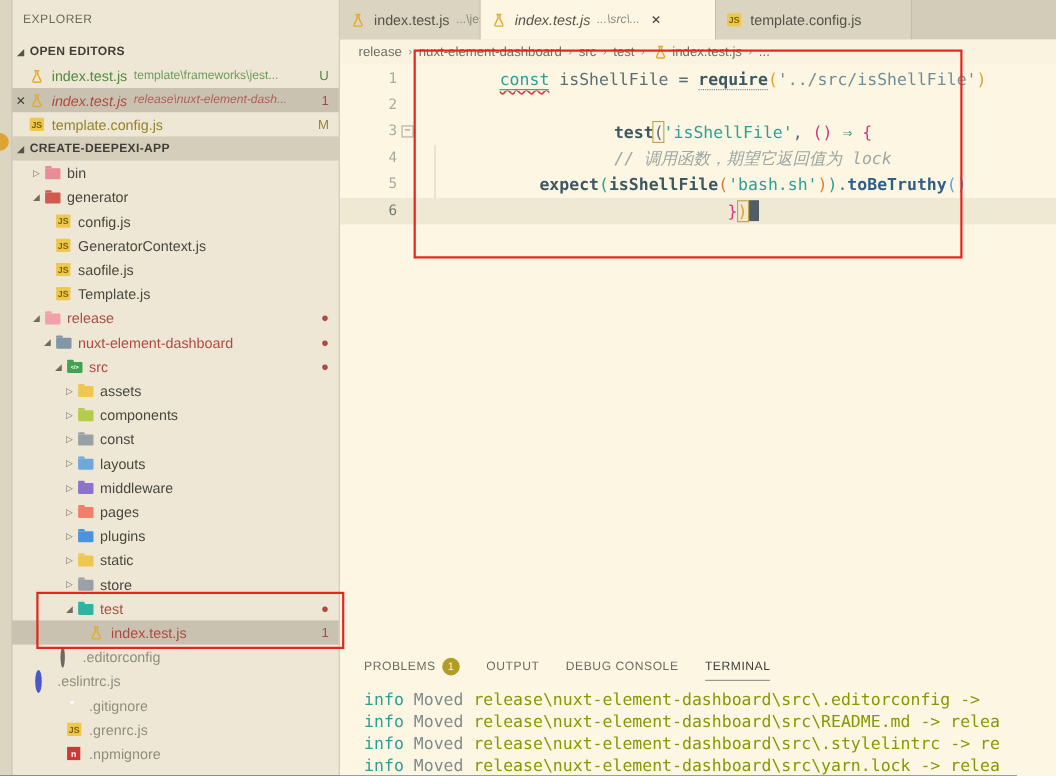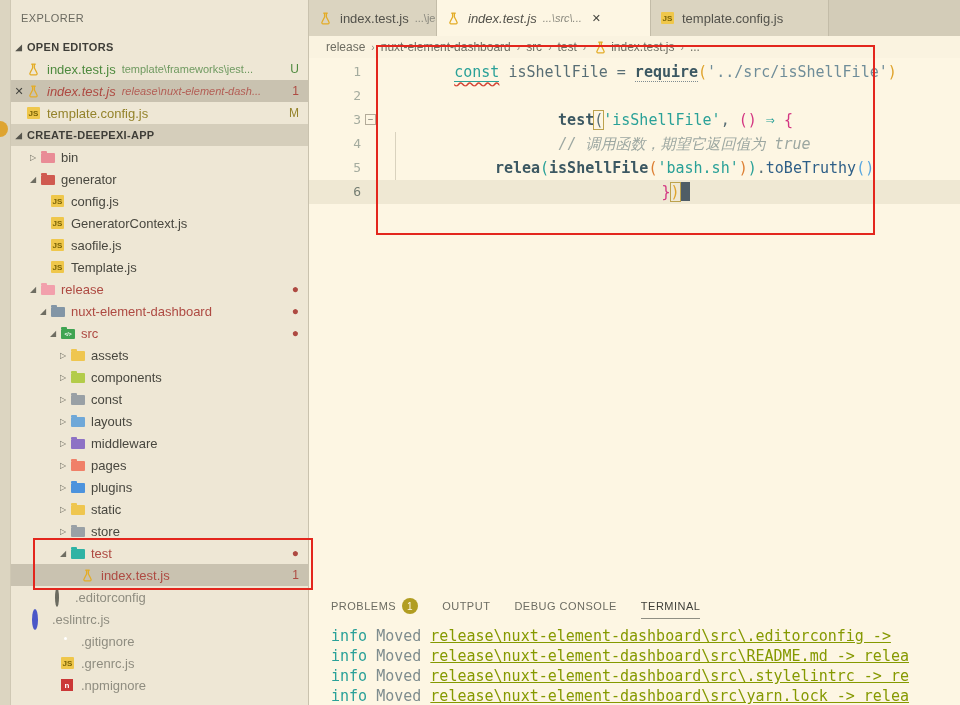--- a/index.html
+++ b/index.html
@@ -70,21 +70,21 @@
   .gl.cur .num{color:#747D72;}
   .gl .fold{position:absolute;right:-1px;top:6px;width:11px;height:11px;border:1px solid #B3AB99;background:#FDF6E3;
             box-sizing:border-box;color:#7E7D73;font-size:9px;line-height:8px;text-align:center;}
   #code{position:absolute;left:82px;top:2px;right:0;}
   .cl{height:24px;white-space:pre;text-align:center;}
   #iguide{position:absolute;left:86px;top:74px;width:1px;height:48px;background:#D9D2BE;}
   .tk-kw{color:#2AA198;border-bottom:1px solid #2AA198;text-decoration:underline wavy #D24434;text-underline-offset:4px;}
   .tk-pl{color:#586E75;}
   .tk-fn{color:#3C5862;font-weight:bold;}
   .tk-hint{border-bottom:1px dotted #7E8B91;}
-  .tk-fnb{color:#2E5F87;font-weight:normal;}
+  .tk-fnb{color:#2E5F87;font-weight:bold;}
   .tk-py{color:#DFA32C;}
   .tk-po{color:#DD7F33;}
   .tk-pc{color:#2AA198;}
   .tk-pb{color:#58A6DF;}
   .tk-pm{color:#D33682;}
   .tk-str{color:#2AA198;}
   .tk-strs{color:#6F8D99;}
   .tk-cmt{color:#9CA7A1;font-style:italic;}
   .tk-arr{color:#2AA198;}
   .tk-brc{color:#D33682;}
@@ -94,21 +94,21 @@
   #panel{position:absolute;left:0;top:590px;width:100%;height:115px;background:#FDF6E3;}
   #panel-tabs{display:flex;padding:8px 0 0 22px;gap:24px;}
   .ptab{font-size:11px;letter-spacing:.5px;color:#6C6C62;display:flex;align-items:center;gap:6px;padding-bottom:5px;}
   .ptab.active{color:#3F3F39;border-bottom:1px solid #8F8F83;}
   .pbadge{width:16px;height:16px;border-radius:50%;background:#B19D22;color:#FDF6E3;font-size:10px;
           display:flex;align-items:center;justify-content:center;}
   #terminal{position:absolute;left:22px;top:36px;right:0;font-family:"DejaVu Sans Mono",monospace;
             font-size:15px;line-height:20px;white-space:nowrap;overflow:hidden;}
   .tt-i{color:#2AA198;}
   .tt-g{color:#7E8C8E;}
-  .tt-p{color:#859900;text-decoration:underline;}
+  .tt-p{color:#859900;}
   
   .ann{position:absolute;border:2px solid #E3261D;pointer-events:none;z-index:50;}
   #ann1{left:376px;top:45px;width:495px;height:186px;}
   #ann2{left:33px;top:538px;width:276px;height:48px;}
 </style>
 </head>
 <body>
 
 <div id="app">
   <div id="activity">
@@ -389,22 +389,22 @@
             <span class="num">5</span>
           </div>
           <div class="gl cur">
             <span class="num">6</span>
           </div>
         </div>
       <div id="code">
           <div class="cl"><span class="tk-kw">const</span><span class="tk-pl"> isShellFile = </span><span class="tk-fn tk-hint">require</span><span class="tk-py">(</span><span class="tk-strs">'../src/isShellFile'</span><span class="tk-py">)</span></div>
           <div class="cl"></div>
           <div class="cl"><span class="tk-fn">test</span><span class="tk-pl tk-match">(</span><span class="tk-str">'isShellFile'</span><span class="tk-pl">, </span><span class="tk-pm">()</span><span class="tk-pl"> </span><span class="tk-arr">⇒</span><span class="tk-pl"> </span><span class="tk-brc">{</span></div>
-          <div class="cl"><span class="tk-pl">  </span><span class="tk-cmt">// 调用函数，期望它返回值为 true</span></div>
-          <div class="cl"><span class="tk-pl">  </span><span class="tk-fn">relea</span><span class="tk-pc">(</span><span class="tk-fn">isShellFile</span><span class="tk-po">(</span><span class="tk-str">'bash.sh'</span><span class="tk-po">)</span><span class="tk-pc">)</span><span class="tk-pl">.</span><span class="tk-fnb">toBeTruthy</span><span class="tk-pb">()</span></div>
+          <div class="cl"><span class="tk-pl">  </span><span class="tk-cmt">// 调用函数，期望它返回值为 lock</span></div>
+          <div class="cl"><span class="tk-pl">  </span><span class="tk-fn">expect</span><span class="tk-pc">(</span><span class="tk-fn">isShellFile</span><span class="tk-po">(</span><span class="tk-str">'bash.sh'</span><span class="tk-po">)</span><span class="tk-pc">)</span><span class="tk-pl">.</span><span class="tk-fnb">toBeTruthy</span><span class="tk-pb">()</span></div>
           <div class="cl"><span class="tk-brc">}</span><span class="tk-py tk-match">)</span><span class="tk-cur"></span></div>
         </div>
     </div>
 
     <div id="panel">
       <div id="panel-tabs">
           <span class="ptab">
             <span>PROBLEMS</span>
             <span class="pbadge">1</span>
           </span>

